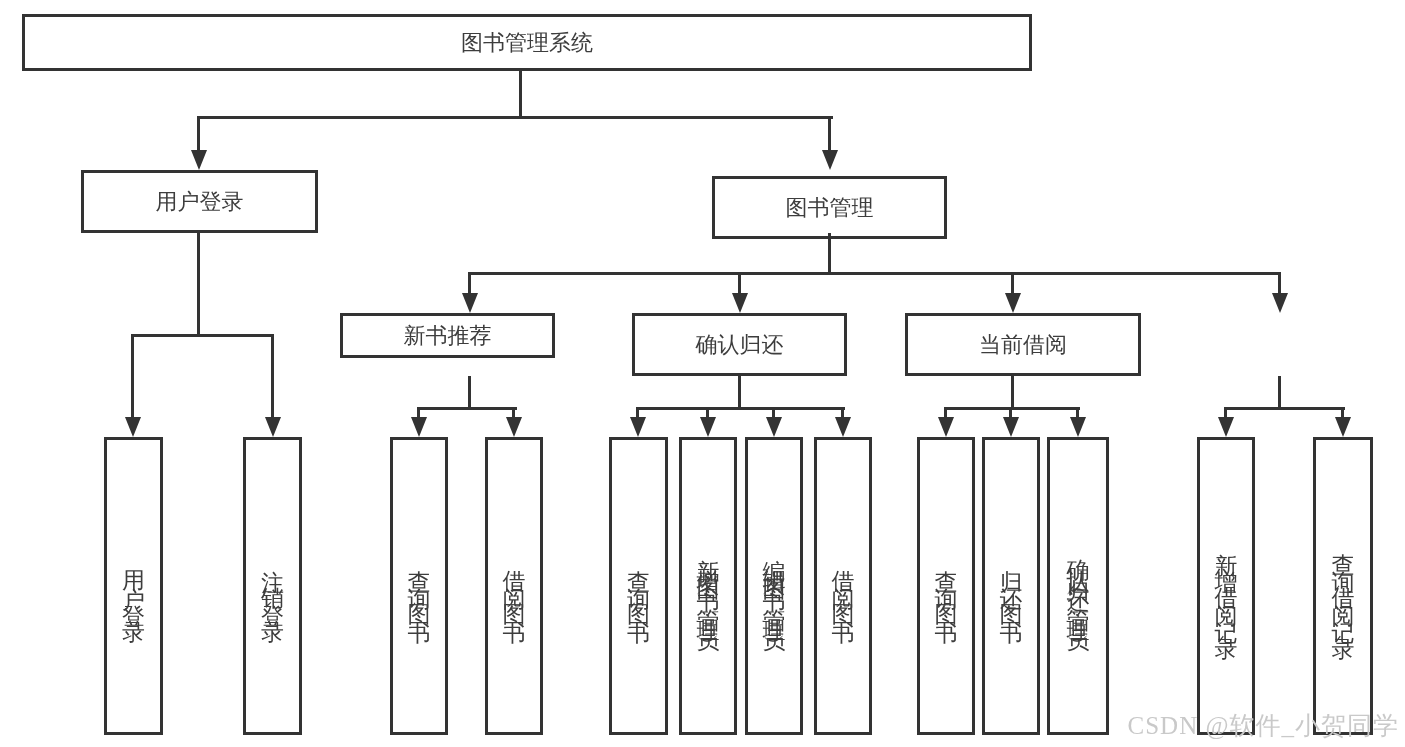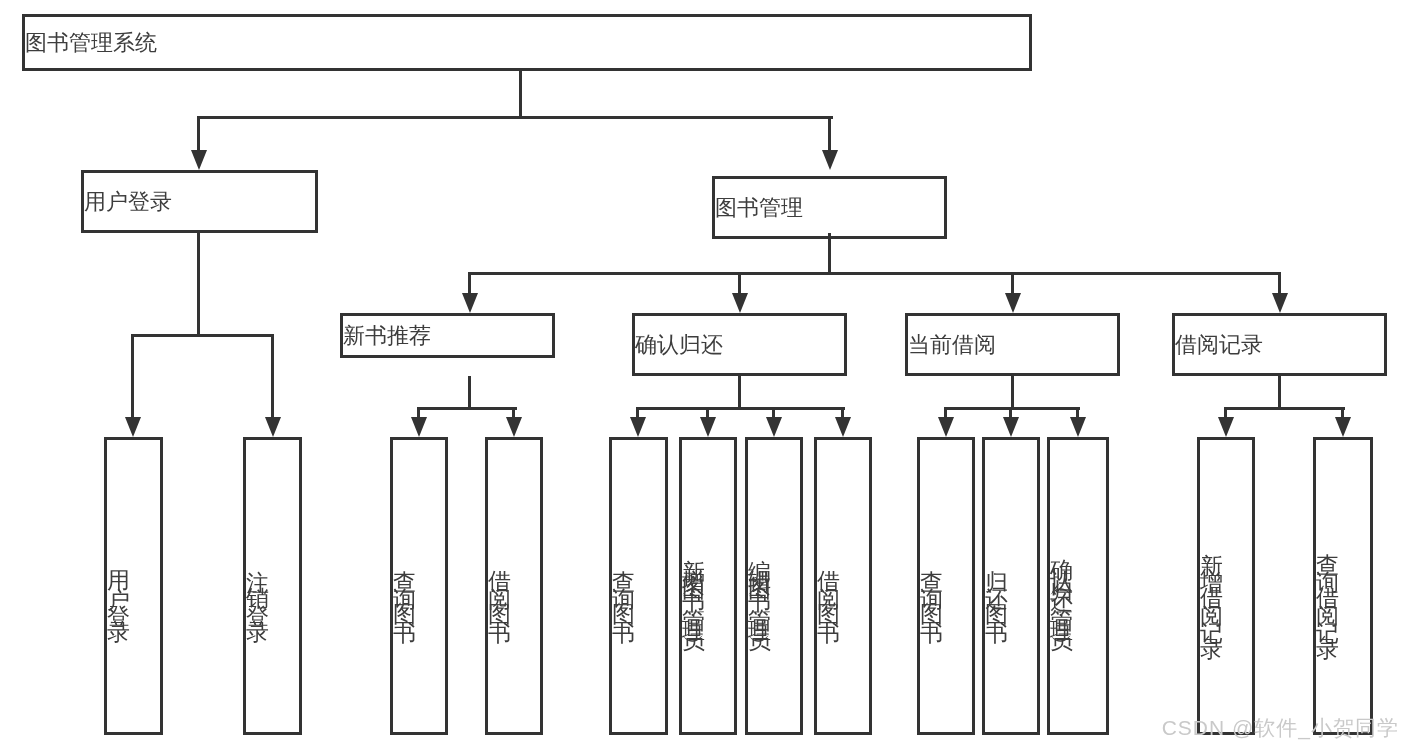--- a/index.html
+++ b/index.html
@@ -12,20 +12,21 @@
     color: #3d3d3d;
     overflow: hidden;
   }
   .box {
     position: absolute;
     box-sizing: border-box;
     border: 3px solid #333333;
     background: #ffffff;
     display: flex;
     align-items: center;
+    justify-content: center;
     font-size: 22px;
     color: #3d3d3d;
   }
   .leaf {
     font-size: 23px;
   }
   .vtext {
     writing-mode: vertical-rl;
     text-orientation: mixed;
     letter-spacing: 17px;
@@ -46,24 +47,25 @@
     width: 0;
     height: 0;
     border-left: 8px solid transparent;
     border-right: 8px solid transparent;
     border-top: 20px solid #333333;
   }
   .watermark {
     position: absolute;
     right: 6px;
     bottom: 5px;
-    font-size: 21px;
+    font-size: 25px;
     color: #c9c9c9;
     letter-spacing: 1px;
     white-space: nowrap;
+    font-family: Liberation Serif, serif;
   }
 </style>
 </head>
 <body>
 
 <div id="stage">
 
   <div class="box" style="left:22px;top:14px;width:1010px;height:57px">
     <span>图书管理系统</span>
   </div>
@@ -99,25 +101,22 @@
   <div class="arrow" style="left:1005px;top:293px"></div>
   <div class="vline" style="left:1278px;top:274px;height:21px"></div>
   <div class="arrow" style="left:1272px;top:293px"></div>
 
   <div class="box" style="left:340px;top:313px;width:215px;height:45px">
     <span>新书推荐</span>
   </div>
   <div class="box" style="left:632px;top:313px;width:215px;height:63px">
     <span>确认归还</span>
   </div>
-  <div class="box" style="left:905px;top:313px;width:215px;height:63px">
+  <div class="box" style="left:905px;top:313px;width:236px;height:63px">
     <span>当前借阅</span>
-  </div>
-  <div class="box" style="left:1172px;top:313px;width:215px;height:63px">
-    <span>借阅记录</span>
   </div>
 
   <div class="vline" style="left:468px;top:376px;height:33px"></div>
   <div class="hline" style="left:417px;top:407px;width:100px"></div>
   <div class="vline" style="left:417px;top:409px;height:10px"></div>
   <div class="arrow" style="left:411px;top:417px"></div>
   <div class="vline" style="left:512px;top:409px;height:10px"></div>
   <div class="arrow" style="left:506px;top:417px"></div>
 
   <div class="vline" style="left:738px;top:376px;height:33px"></div>

